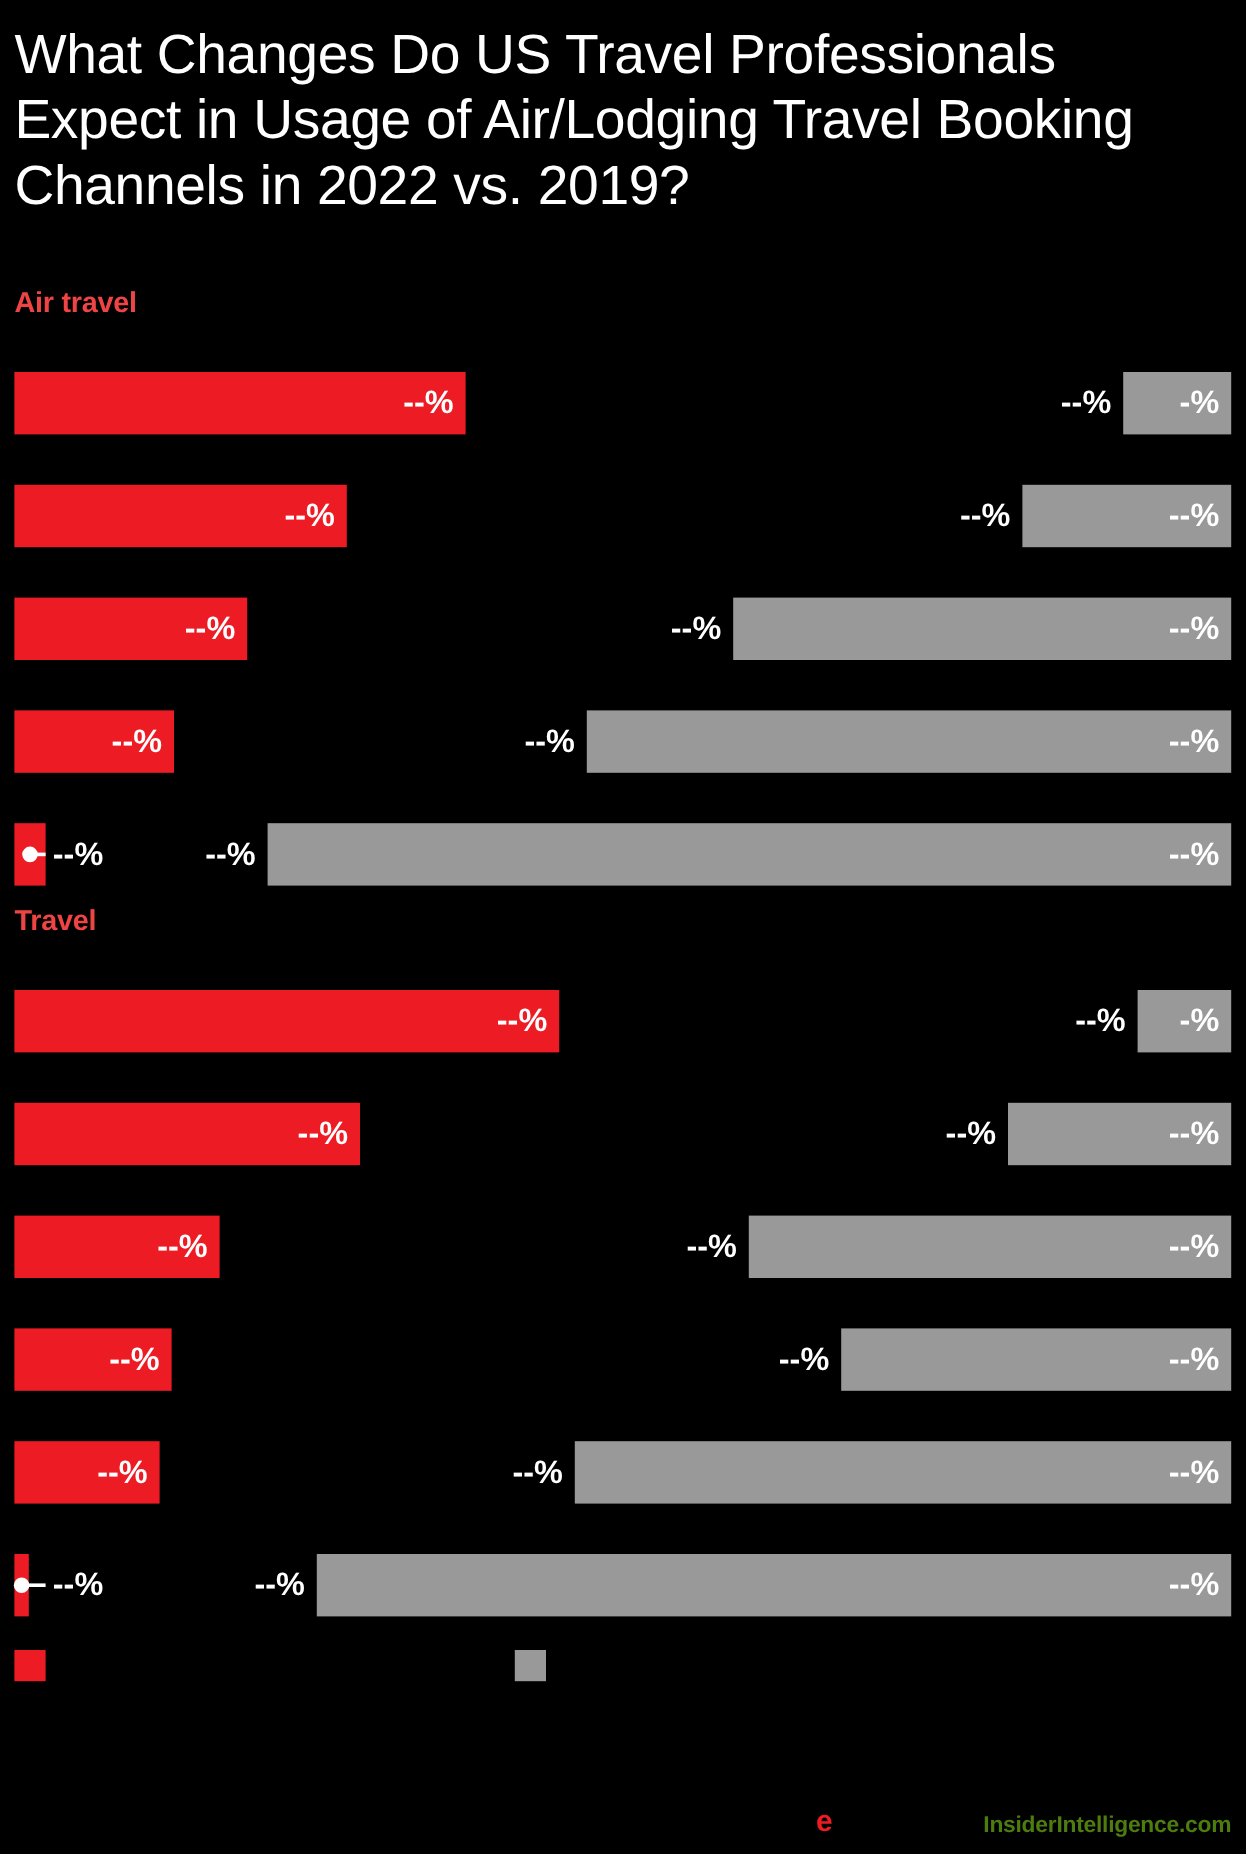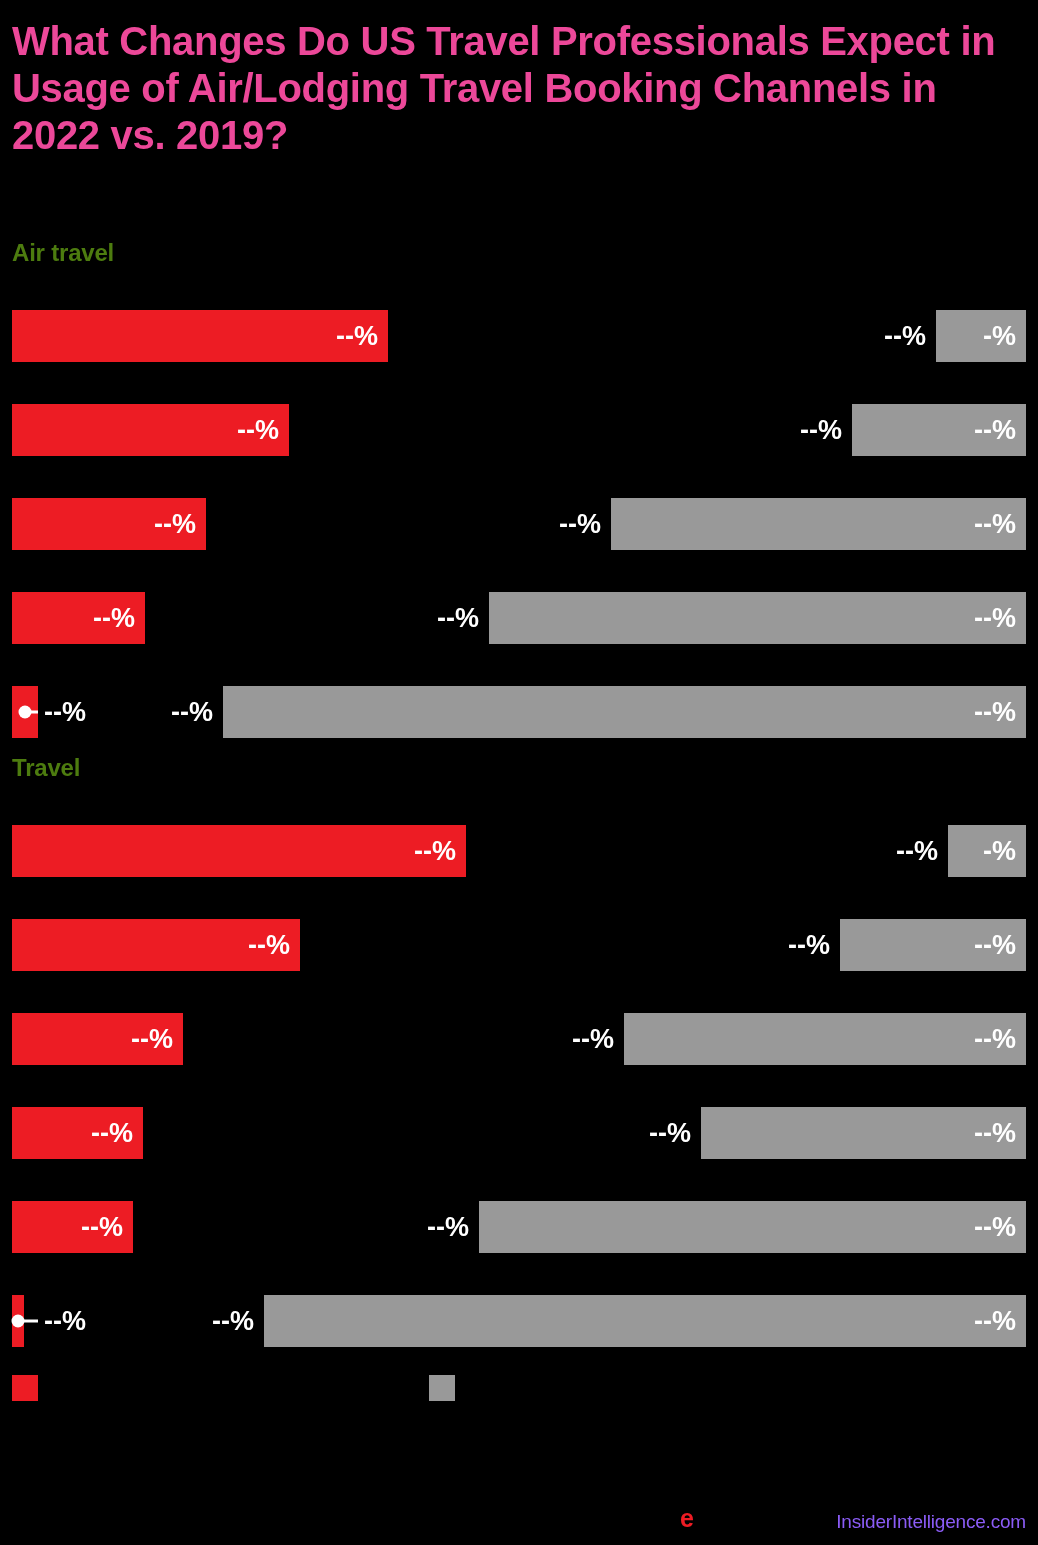--- a/index.html
+++ b/index.html
@@ -15,32 +15,32 @@
     font-family: "Liberation Sans", sans-serif;
     color: #ffffff;
   }
 
   
   #chart-title {
     position: absolute;
     left: 12px;
     top: 18px;
     width: 1014px;
-    color: #ec4899;
-    font-size: 40px;
-    font-weight: bold;
+    color: #ffffff;
+    font-size: 46px;
+    font-weight: normal;
     line-height: 1.18;
     letter-spacing: -0.3px;
   }
 
   
   .group-heading {
     position: absolute;
     left: 12px;
-    color: #4d7c0f;
+    color: #ef4444;
     font-size: 24px;
     font-weight: bold;
     letter-spacing: -0.2px;
   }
   #group-heading-air    { top: 239px; }
   #group-heading-lodging{ top: 754px; }
 
   
   .bar-row {
     position: absolute;
@@ -166,22 +166,22 @@
     font-size: 25px;
     font-weight: bold;
     color: #ED1C24;
     line-height: 1;
   }
   #footer-domain {
     position: absolute;
     right: 12px;
     top: 7px;
     font-size: 19px;
-    font-weight: normal;
-    color: #8b5cf6;
+    font-weight: bold;
+    color: #4d7c0f;
     letter-spacing: -0.2px;
     text-align: right;
   }
 </style>
 </head>
 <body>
 
 <div id="chart-title">What Changes Do US Travel Professionals Expect in Usage of Air/Lodging Travel Booking Channels in 2022 vs. 2019?</div>
 
 <div class="group-heading" id="group-heading-air">Air travel</div>

